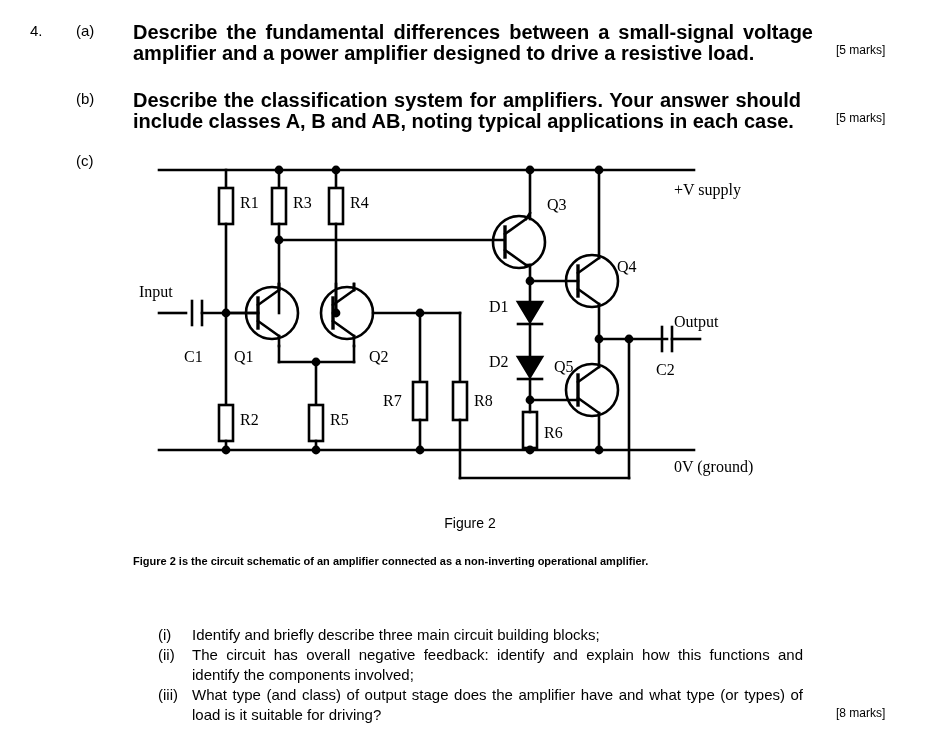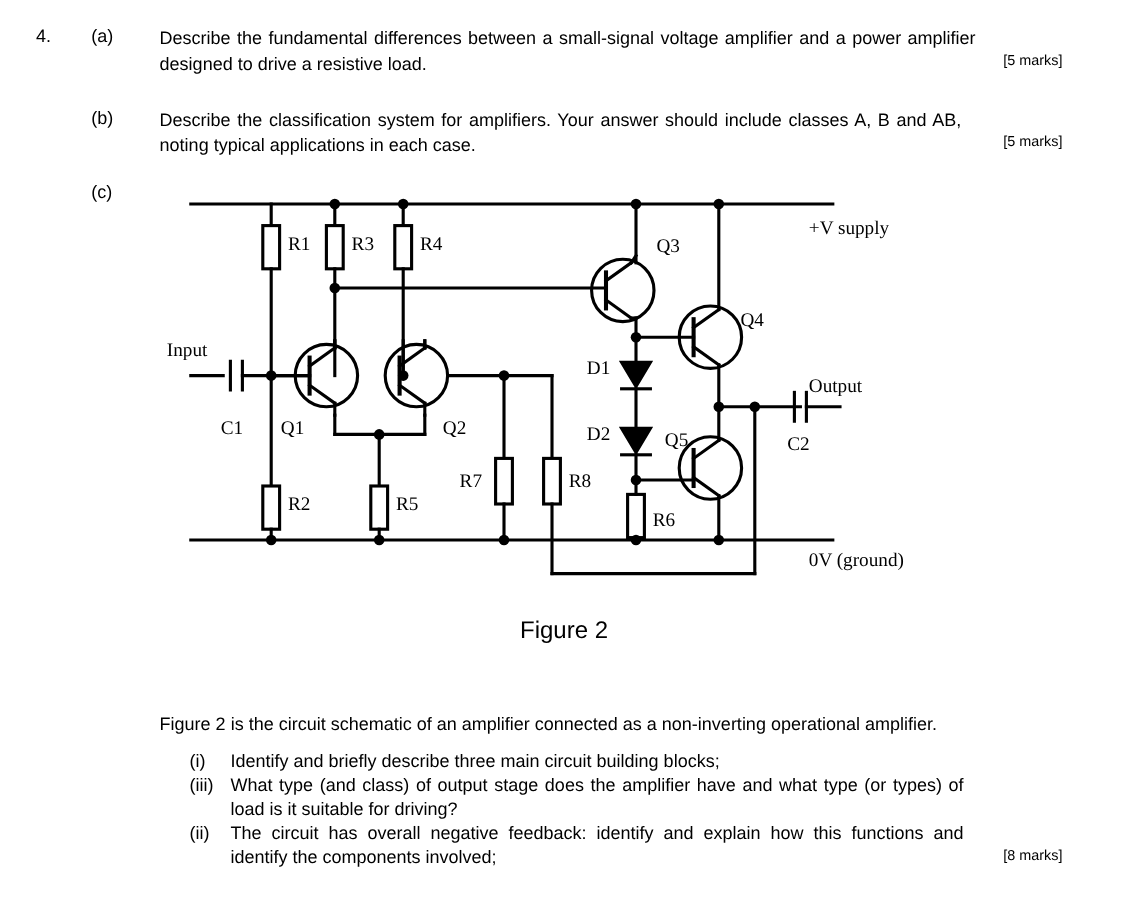--- a/index.html
+++ b/index.html
@@ -27,24 +27,25 @@
     top: 22px;
     font-size: 15px;
     font-weight: 400;
   }
   .part-label {
     position: absolute;
     font-size: 15px;
   }
   .part-body {
     position: absolute;
-    font-size: 15px;
+    font-size: 20px;
     line-height: 21px;
     text-align: justify;
     text-justify: inter-word;
+    font-weight: bold;
   }
   .marks {
     position: absolute;
     font-size: 12px;
     white-space: nowrap;
   }
 
   #part-a-label { left: 76px; top: 22px; }
   #part-a-body  { left: 133px; top: 22px; width: 680px; }
   #part-a-marks { left: 836px; top: 43px; }
@@ -62,32 +63,33 @@
     top: 160px;
     width: 800px;
     height: 340px;
   }
   .figure-caption {
     position: absolute;
     left: 0;
     top: 515px;
     width: 940px;
     text-align: center;
-    font-size: 20px;
+    font-size: 14px;
   }
 
   
   #intro-body {
     position: absolute;
     left: 133px;
-    top: 593px;
+    top: 551px;
     width: 668px;
-    font-size: 15px;
+    font-size: 11px;
     line-height: 21px;
     text-align: justify;
+    font-weight: bold;
   }
   .roman-list {
     position: absolute;
     left: 158px;
     top: 625px;
     width: 645px;
     font-size: 15px;
     line-height: 20px;
   }
   .roman-item {
@@ -293,24 +295,24 @@
   <div class="figure-caption">Figure 2</div>
 
   <div id="intro-body">Figure 2 is the circuit schematic of an amplifier connected as a non-inverting operational amplifier.</div>
 
   <div class="roman-list">
     <div class="roman-item">
       <span class="roman-marker">(i)</span>
       <span class="roman-text">Identify and briefly describe three main circuit building blocks;</span>
     </div>
     <div class="roman-item justify">
+      <span class="roman-marker">(ii)</span>
+      <span class="roman-text">The circuit has overall negative feedback: identify and explain how this functions and identify the components involved;</span>
+    </div>
+    <div class="roman-item justify">
       <span class="roman-marker">(iii)</span>
       <span class="roman-text">What type (and class) of output stage does the amplifier have and what type (or types) of load is it suitable for driving?</span>
     </div>
-    <div class="roman-item justify">
-      <span class="roman-marker">(ii)</span>
-      <span class="roman-text">The circuit has overall negative feedback: identify and explain how this functions and identify the components involved;</span>
-    </div>
   </div>
 
   <div class="marks" id="final-marks">[8 marks]</div>
 
 </div>
 
 </body></html>

